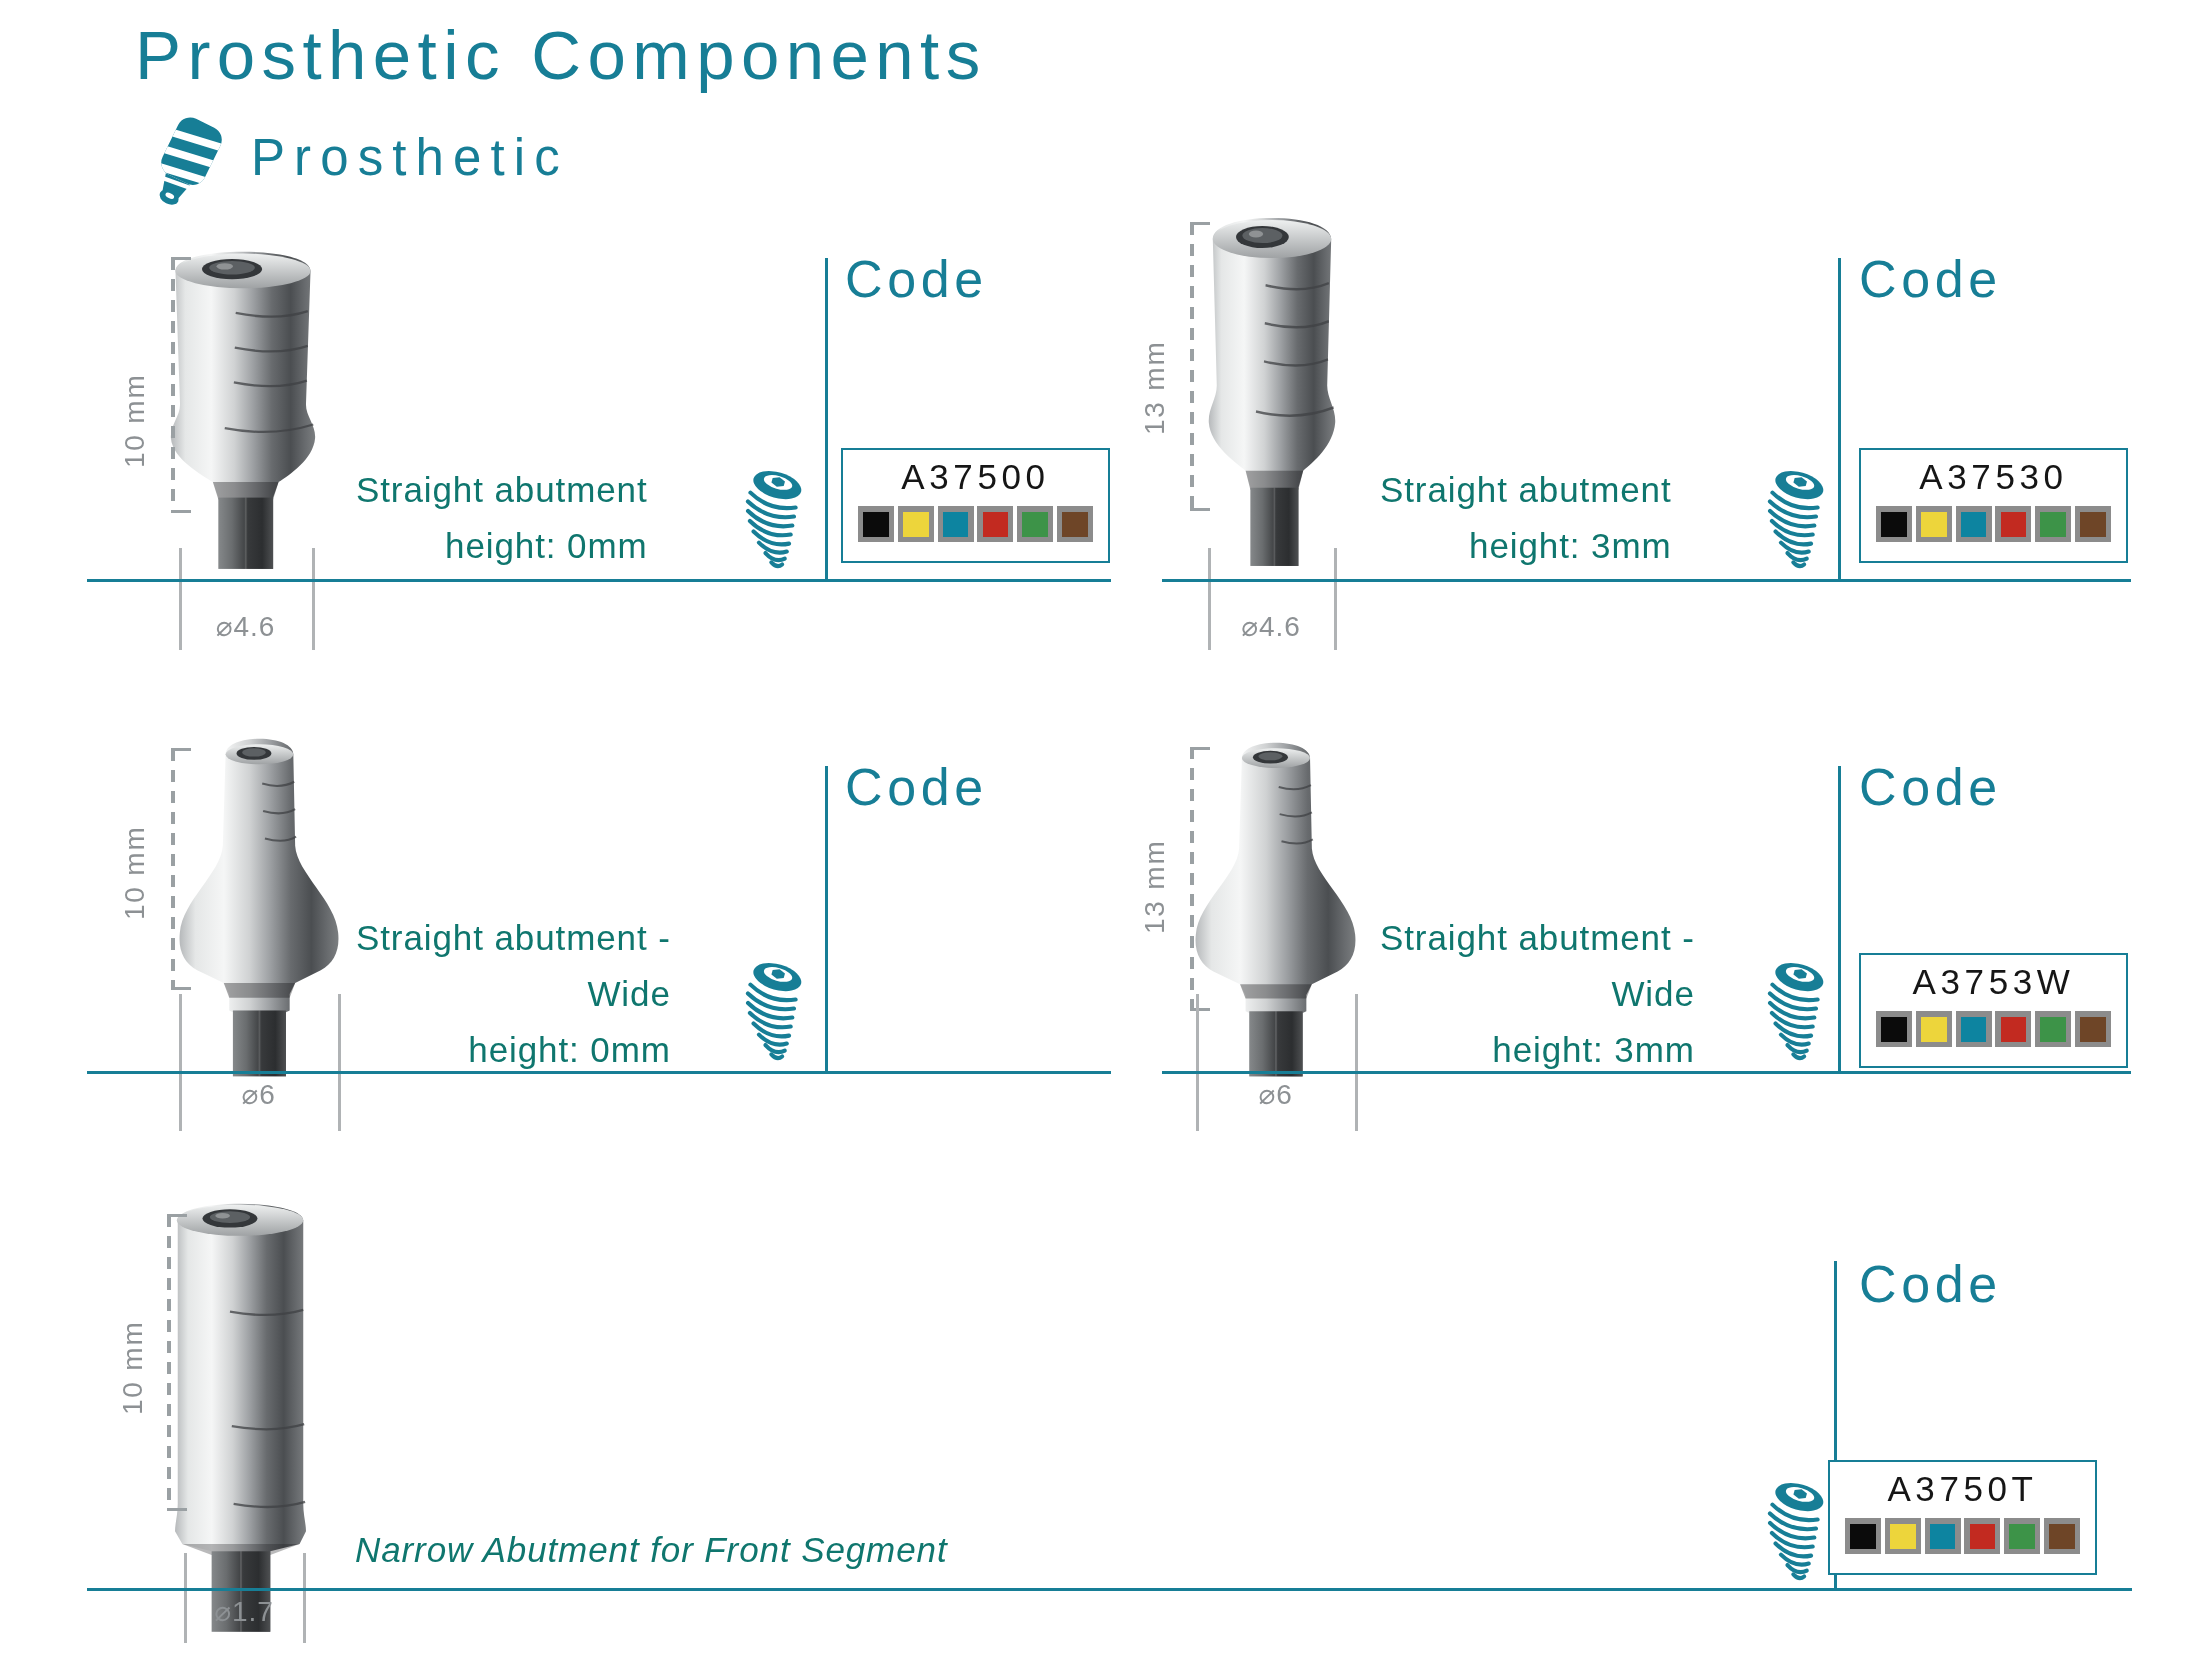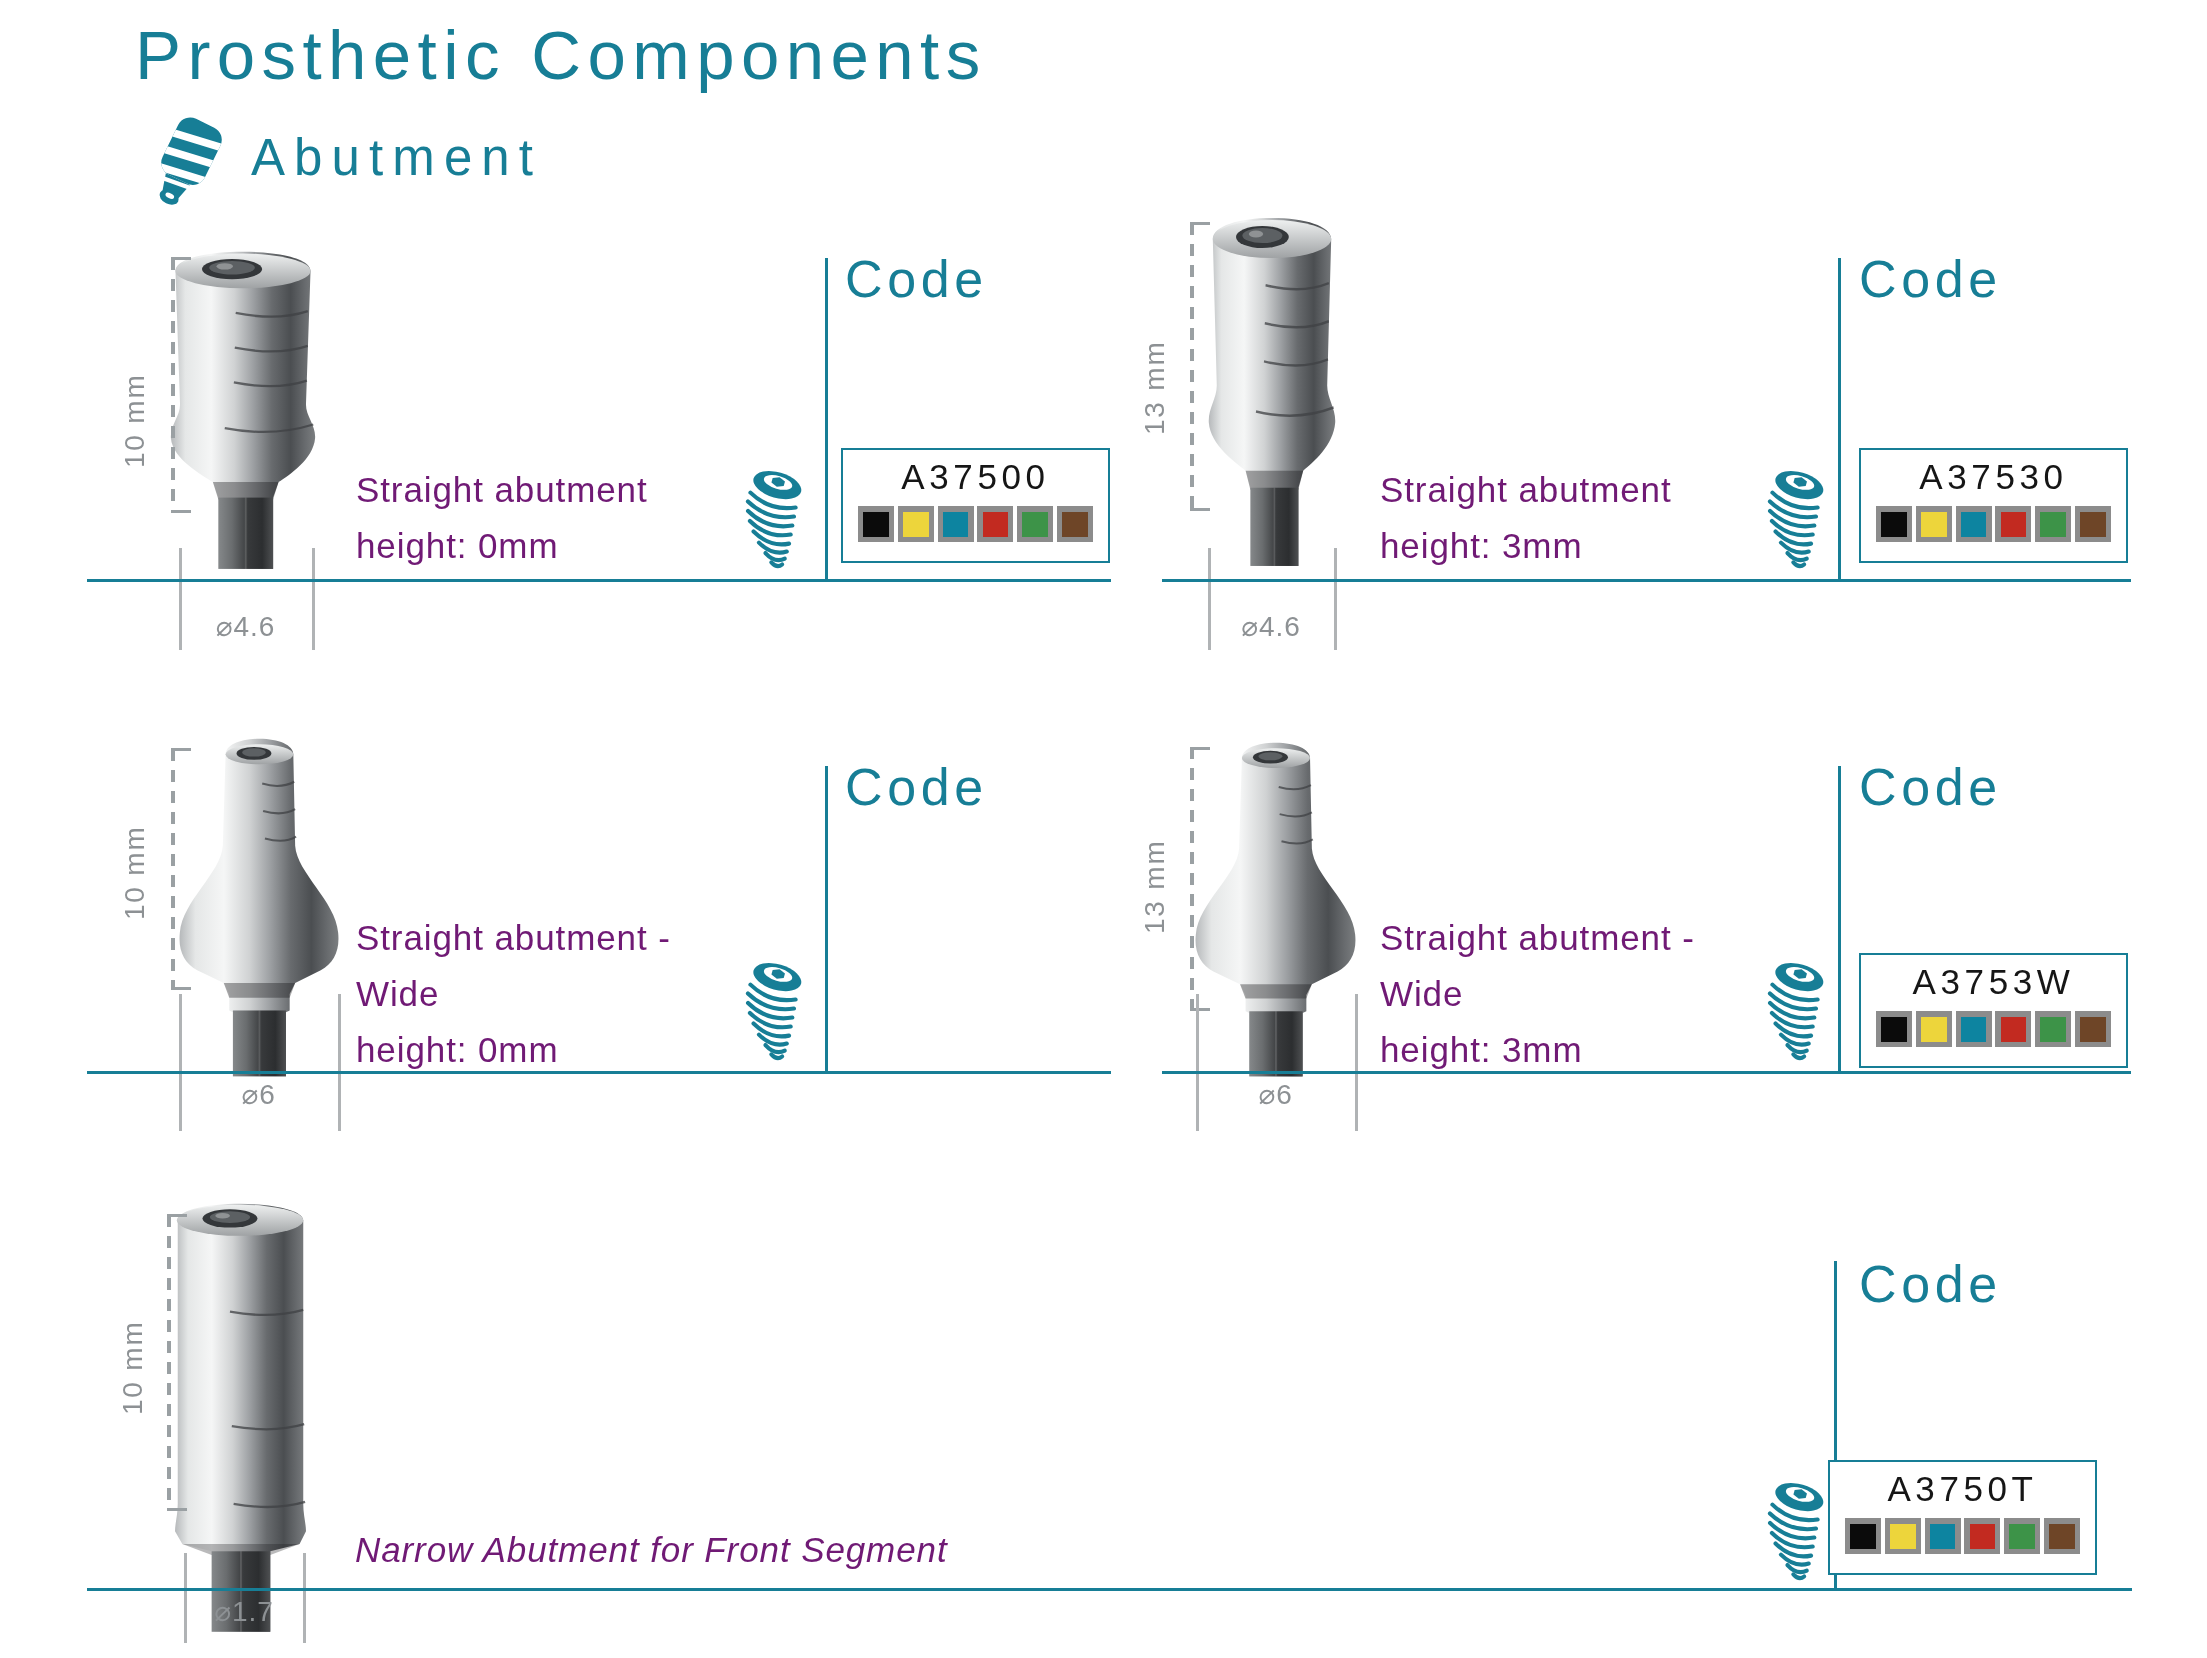--- a/index.html
+++ b/index.html
@@ -18,21 +18,21 @@
   .hline  { height:2.7px; background:var(--teal); }
 
   .dashline { width:3.7px; background:repeating-linear-gradient(180deg,#9aa0a3 0 12px,transparent 12px 21px); }
   .tick { height:2.7px; width:20px; background:#9aa0a3; }
   .gline { width:2.7px; background:#b0b3b5; }
 
   .dim { color:var(--dim); font-size:28px; letter-spacing:1.8px; writing-mode:vertical-rl; transform:rotate(180deg);
          display:flex; align-items:center; justify-content:center; white-space:nowrap; }
   .dia { color:var(--dim); font-size:28px; letter-spacing:0.9px; text-align:center; white-space:nowrap; }
 
-  .pname { color:#701a75; font-size:35px; letter-spacing:0.9px; line-height:56px; white-space:nowrap; }
+  .pname { color:#0f766e; font-size:35px; letter-spacing:0.9px; line-height:56px; white-space:nowrap;text-align:right; }
 
   .codebox { width:269px; height:115px; border:2.7px solid var(--teal); background:#fff; }
   .codeval { text-align:center; margin-top:7.3px; font-size:35px; letter-spacing:4.6px; color:#161616; white-space:nowrap; }
   .swatches { display:flex; gap:3.7px; justify-content:center; margin-top:9.1px; }
   .sw { width:36px; height:36px; background:#8c8c8c; display:flex; align-items:center; justify-content:center; }
   .sw > div { width:25.6px; height:25.6px; }
 
   svg { display:block; }
 </style>
 </head>
@@ -80,21 +80,21 @@
           <path d="M14,54 L90,42"></path>
           <path d="M14,76 L90,64"></path>
       </g>
       <path d="M34,78 L66,78 L60,100 L40,100 Z" fill="#177e96"></path>
       <path d="M32,85 L68,81" stroke="#fff" stroke-width="5"></path>
       <ellipse cx="50" cy="102" rx="12" ry="8" fill="#177e96"></ellipse>
       <ellipse cx="50" cy="100" rx="5.5" ry="3" fill="#fff"></ellipse>
     </g>
   </svg>
 
-  <div class="abs subtitle" style="left:251px; top:128px;">Abutment</div>
+  <div class="abs subtitle" style="left:251px; top:128px;">Prosthetic</div>
 
   <div class="group">
     <svg class="abs" style="left:170px; top:249px;" width="146" height="340" viewBox="0 0 160 372" preserveAspectRatio="none">
       <path d="M6,24 C6,11 39,3 80,3 C121,3 154,11 154,24 L149,170 C149,183 160,193 159,207 C157,230 131,247 119,255 L113,272 L113,350 L53,350 L53,272 L47,255 C35,247 3,230 1,207 C0,193 11,183 11,170 Z" fill="url(#gm)"></path>
       <ellipse cx="80" cy="24" rx="74" ry="19" fill="url(#gt)"></ellipse>
       <ellipse cx="68" cy="22" rx="33" ry="11" fill="#34373a"></ellipse>
       <ellipse cx="68" cy="20.5" rx="25" ry="7.5" fill="#5c6063"></ellipse>
       <ellipse cx="60" cy="19" rx="9" ry="3.5" fill="#8f9294"></ellipse>
       <g fill="none" stroke="#3f4144" stroke-width="2.5" opacity=".75">
         <path d="M72,70 Q118,79 151,68"></path>

